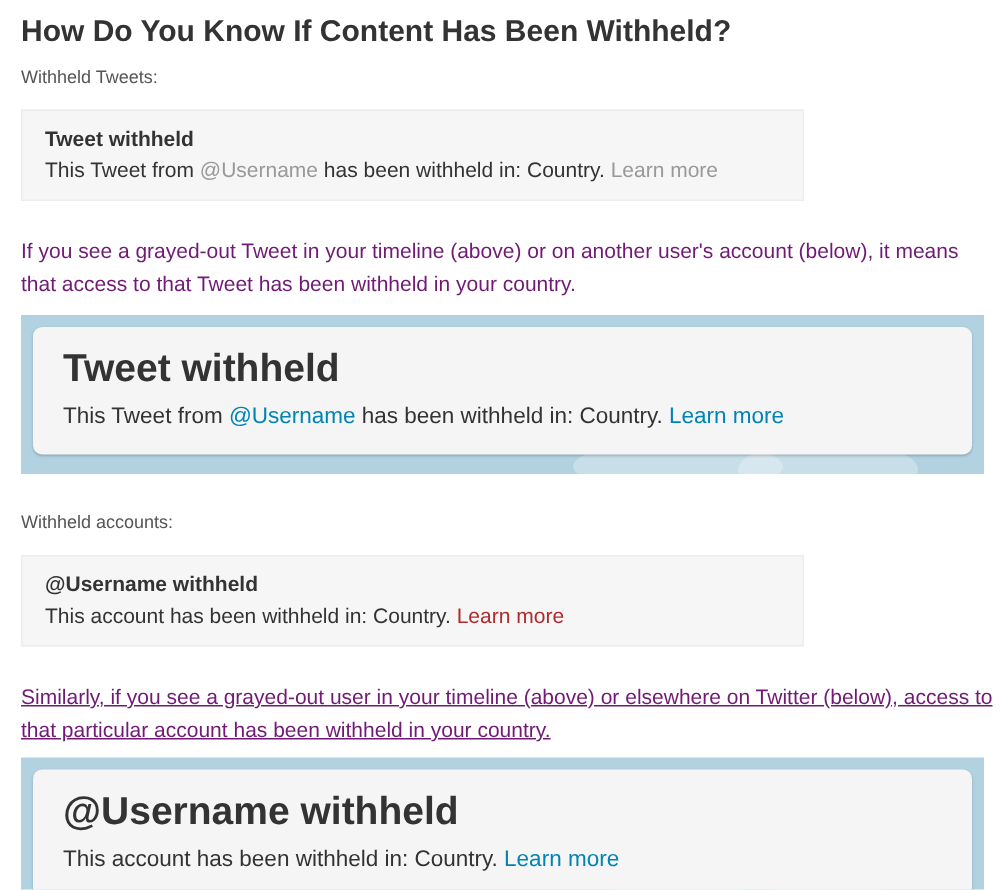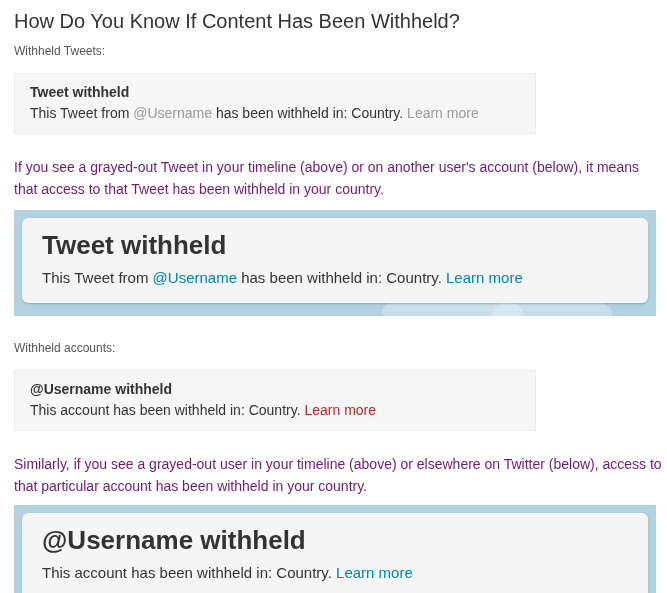--- a/index.html
+++ b/index.html
@@ -8,21 +8,21 @@
     width: 667px;
     height: 593px;
     background: #ffffff;
     font-family: "Liberation Sans", sans-serif;
     overflow: hidden;
   }
   .content { padding: 9px 11px 0 14px; }
 
   .page-title {
     font-size: 20px;
-    font-weight: normal;
+    font-weight: bold;
     color: #333333;
     margin: 0 0 9px 0;
     line-height: 25px;
   }
 
   .section-label {
     font-size: 12px;
     color: #555555;
     margin: 0 0 14px 0;
     line-height: 16px;
@@ -53,21 +53,21 @@
   .blue-link  { color: #0084b4; text-decoration: none; cursor: pointer; }
   .red-link   { color: #b02b2c; text-decoration: none; cursor: pointer; }
 
   .paragraph {
     font-size: 14px;
     color: #701a75;
     line-height: 22px;
     margin: 0 0 10px 0;
     width: 648px;
   }
-  .paragraph.second { margin-bottom: 8px; }
+  .paragraph.second { margin-bottom: 8px; text-decoration: underline; }
 
   .feature-frame {
     position: relative;
     width: 642px;
     background: #b3d2e1;
     padding: 8px 8px 13px 8px;
     margin: 0 0 24px 0;
     overflow: hidden;
   }
   .feature-frame.last { margin-bottom: 0; }

